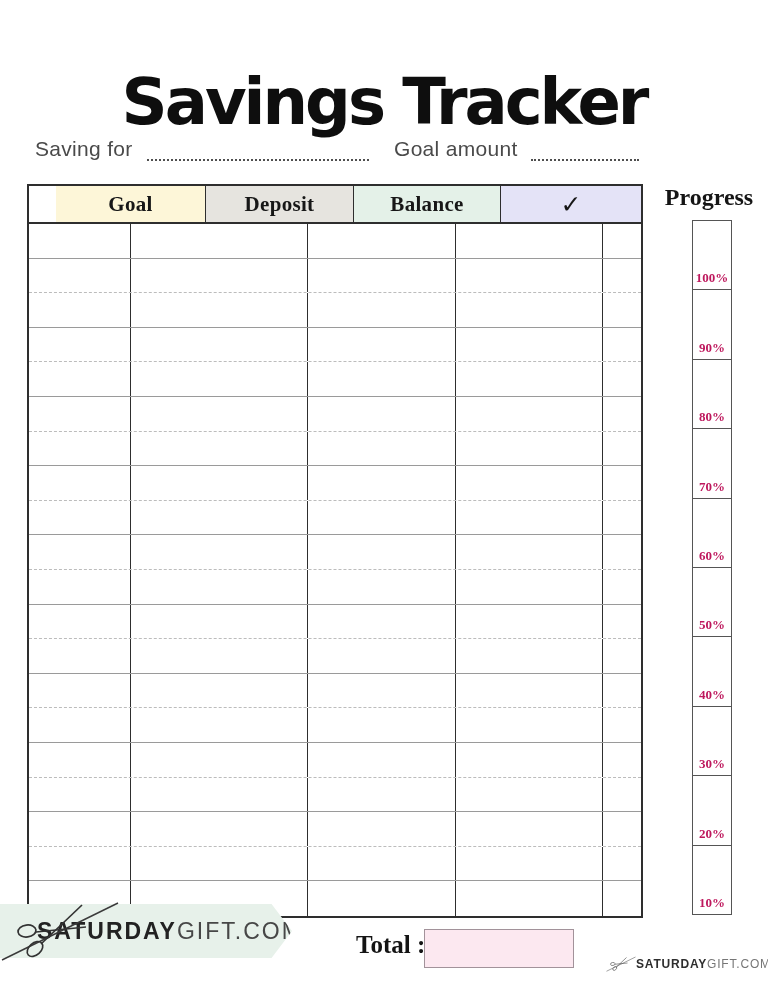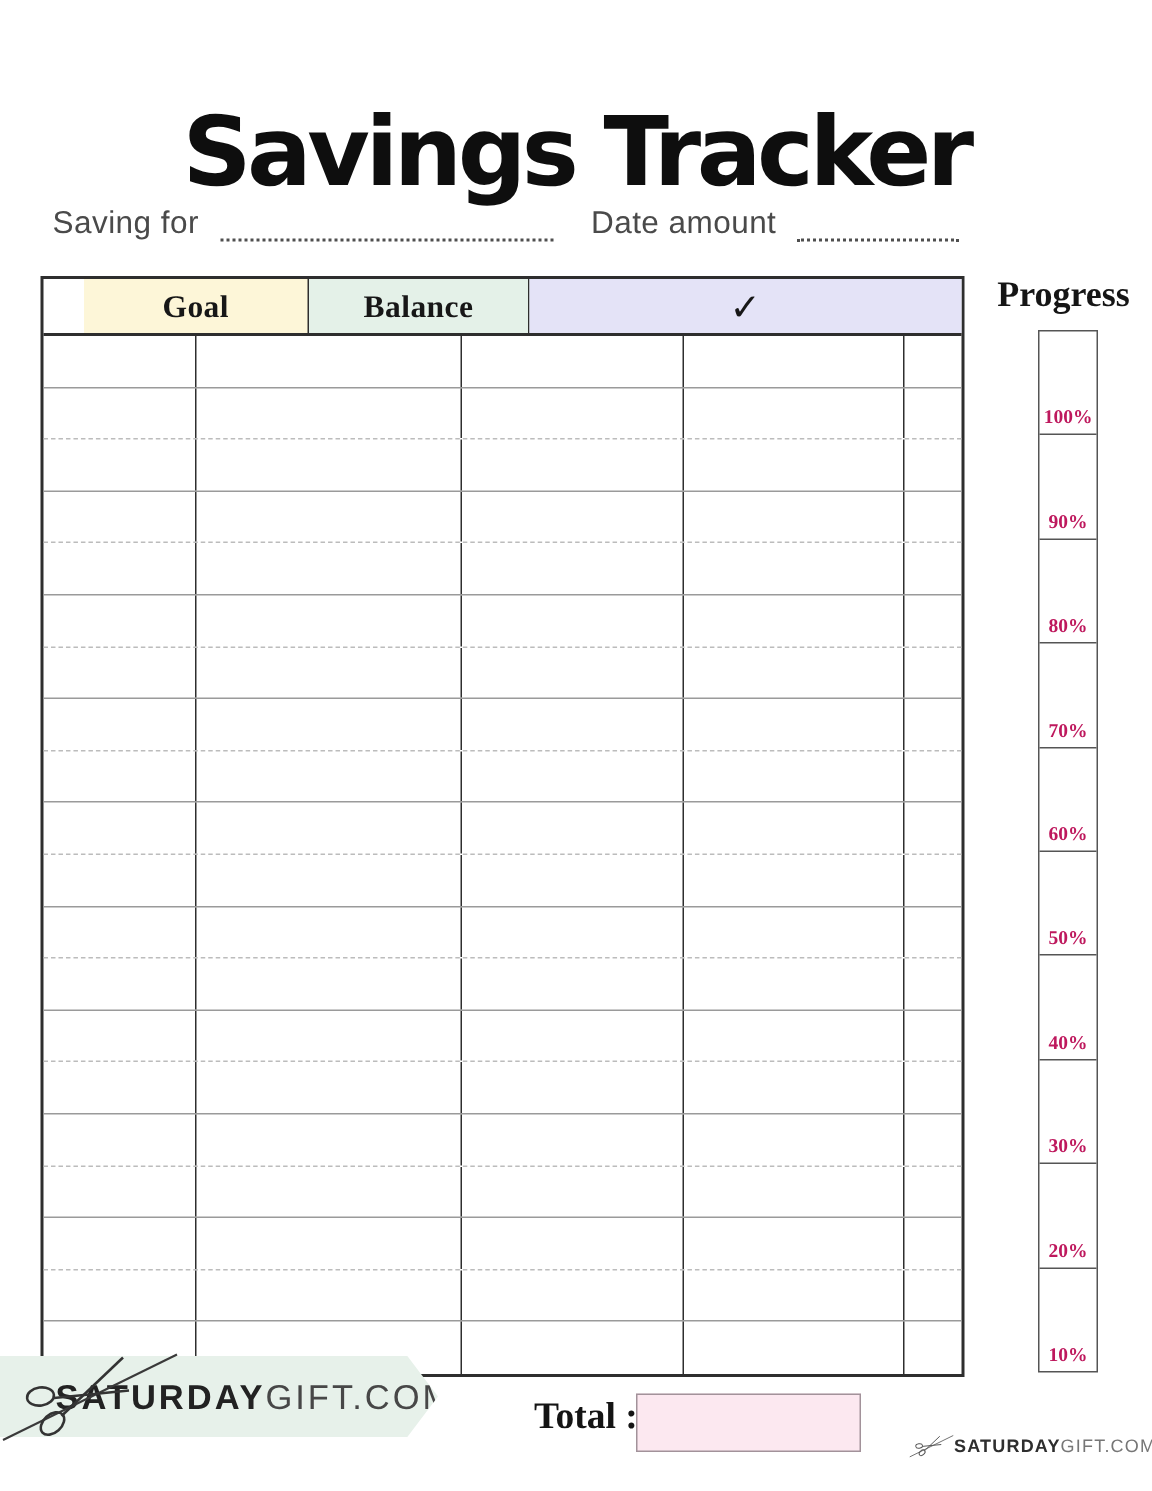--- a/index.html
+++ b/index.html
@@ -65,26 +65,27 @@
 </style>
 </head>
 <body>
 
 <div class="page">
 
   <h1 class="title">Savings Tracker</h1>
 
   <span class="field-label" id="saving-label">Saving for</span>
   <span class="dotline" id="saving-line"></span>
-  <span class="field-label" id="goal-label">Date amount</span>
+  <span class="field-label" id="goal-label">Goal amount</span>
   <span class="dotline" id="goal-line"></span>
 
   <div class="table">
     <div class="thead">
         <div class="th w1" style="background: rgb(253, 246, 216);">Goal</div>
+        <div class="th w2" style="background: rgb(230, 228, 223);">Deposit</div>
         <div class="th w3" style="background: rgb(228, 241, 232);">Balance</div>
         <div class="th w4" style="background: rgb(228, 227, 247);">✓</div>
       </div>
     <div>
         <div class="tr">
           <div class="td w0"></div>
           <div class="td w1"></div>
           <div class="td w2"></div>
           <div class="td w3"></div>
           <div class="td w4"></div>

